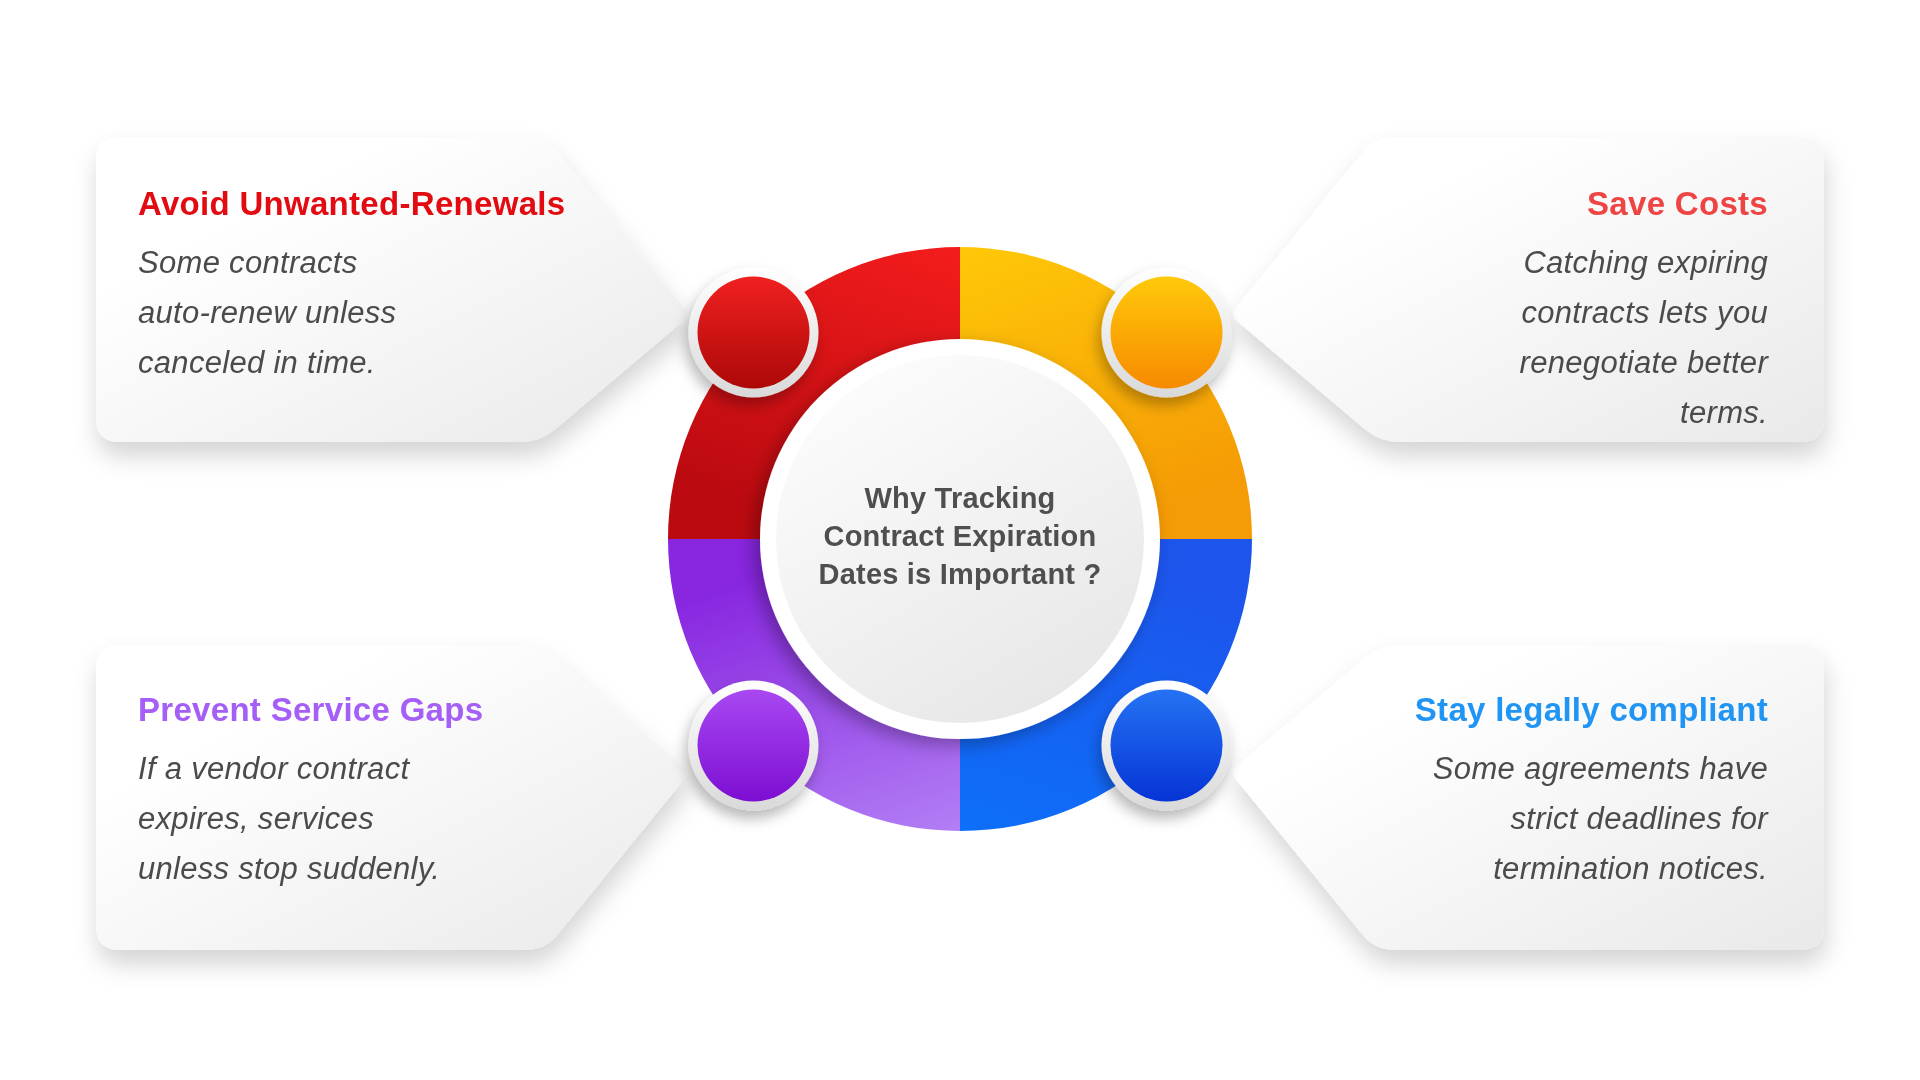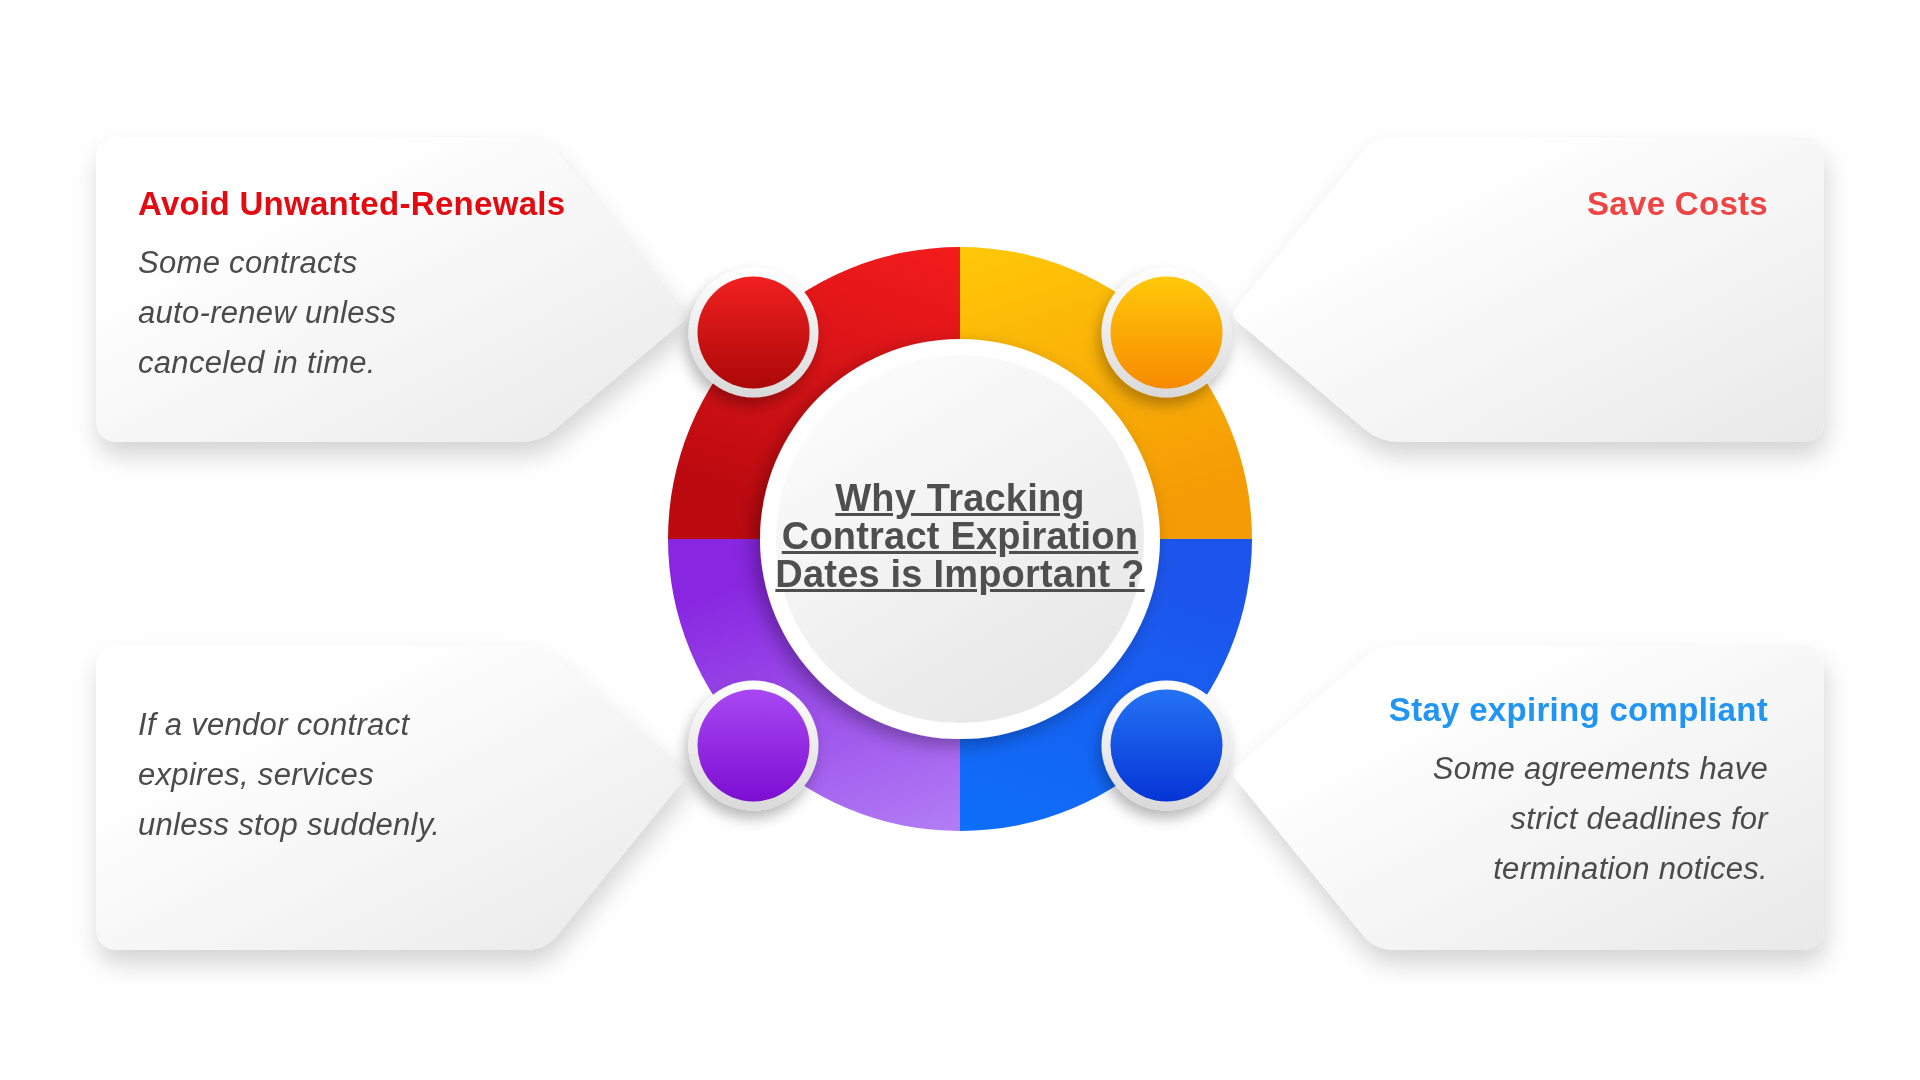--- a/index.html
+++ b/index.html
@@ -13,22 +13,22 @@
   .card-title{
     font-size:33px;font-weight:700;line-height:44px;
     white-space:nowrap;letter-spacing:.3px;
   }
   .card-body{
     font-size:31px;line-height:50px;color:#4b4b4b;
     white-space:pre-line;margin-top:12px;letter-spacing:.3px;font-style:italic;
   }
   .center-title{
     position:absolute;left:740px;top:479px;width:440px;z-index:6;
-    text-align:center;font-size:38px;line-height:38px;font-weight:700;
-    white-space:pre-line;letter-spacing:.2px;text-decoration:underline;
+    text-align:center;font-size:29px;line-height:38px;font-weight:700;
+    white-space:pre-line;letter-spacing:.2px;
   }
   .ct-tl{left:138px;top:182px;}
   .ct-tr{right:152px;top:182px;}
   .ct-bl{left:138px;top:688px;}
   .ct-br{right:152px;top:688px;}
 </style>
 </head>
 <body>
 
 <div class="stage">
@@ -129,30 +129,35 @@
 
   <div class="card-text ct-tl">
     <div class="card-title" style="color: rgb(227, 11, 18);">Avoid Unwanted-Renewals</div>
     <div class="card-body">Some contracts
 auto-renew unless
 canceled in time.</div>
   </div>
 
   <div class="card-text ct-tr align-right">
     <div class="card-title" style="color: #ef4444;">Save Costs</div>
+    <div class="card-body">Catching expiring
+contracts lets you
+renegotiate better
+terms.</div>
   </div>
 
   <div class="card-text ct-bl">
+    <div class="card-title" style="color: rgb(165, 94, 246);">Prevent Service Gaps</div>
     <div class="card-body">If a vendor contract
 expires, services
 unless stop suddenly.</div>
   </div>
 
   <div class="card-text ct-br align-right">
-    <div class="card-title" style="color: rgb(32, 149, 244);">Stay expiring compliant</div>
+    <div class="card-title" style="color: rgb(32, 149, 244);">Stay legally compliant</div>
     <div class="card-body">Some agreements have
 strict deadlines for
 termination notices.</div>
   </div>
 
   <div class="center-title" style="color: rgb(79, 79, 79);">Why Tracking
 Contract Expiration
 Dates is Important ?</div>
 
 </div>

